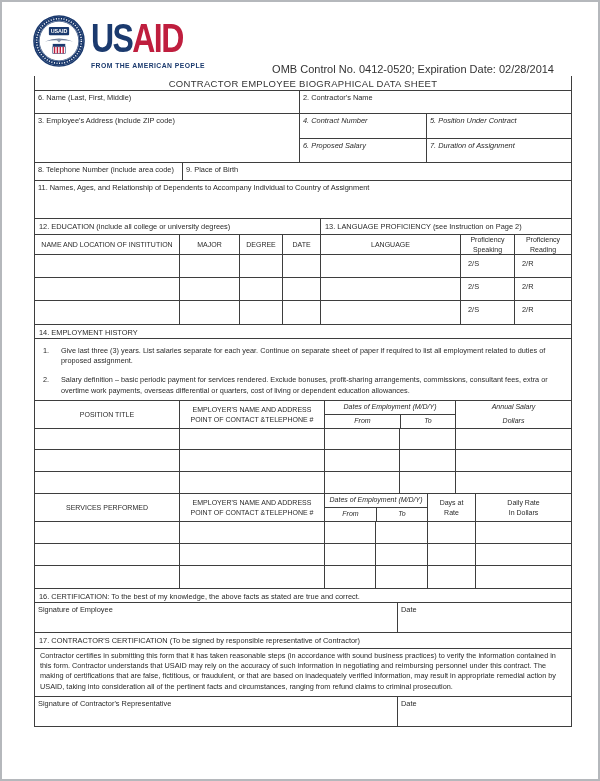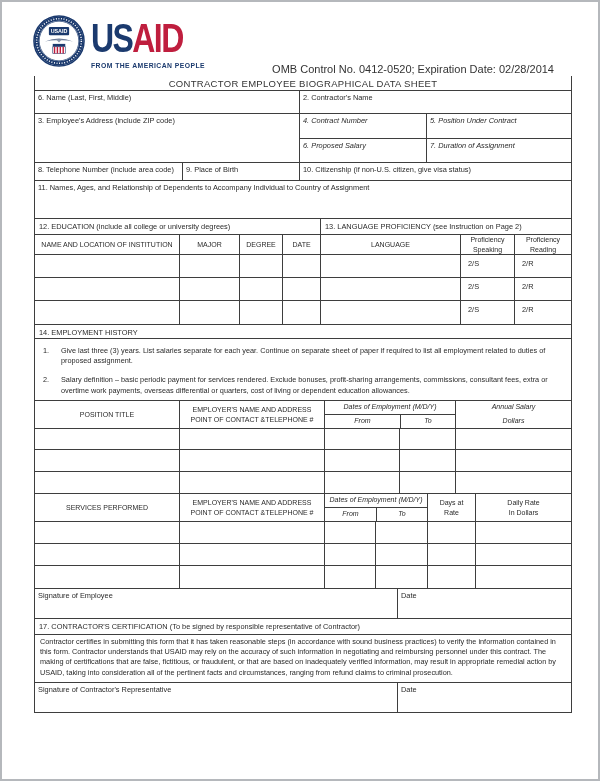--- a/index.html
+++ b/index.html
@@ -102,21 +102,20 @@
       <div class="bt grow" style="display:flex">
         <div class="c" style="width:126px"><span>6. Proposed Salary</span></div>
         <div class="c bl grow"><span>7. Duration of Assignment</span></div>
       </div>
     </div>
   </div>
 
   <div class="r" style="height:18px">
     <div class="c" style="width:147px"><span>8. Telephone Number (include area code)</span></div>
     <div class="c bl" style="width:117px"><span>9. Place of Birth</span></div>
-    <div class="c bl grow"><span>10. Citizenship (if non-U.S. citizen, give visa status)</span></div>
   </div>
 
   <div class="r" style="height:38px">
     <div class="c grow"><span>11. Names, Ages, and Relationship of Dependents to Accompany Individual to Country of Assignment</span></div>
   </div>
 
   <div class="r" style="height:16px">
     <div class="c band" style="width:285px">12. EDUCATION (include all college or university degrees)</div>
     <div class="c bl band grow">13. LANGUAGE PROFICIENCY (see Instruction on Page 2)</div>
   </div>
@@ -253,20 +252,23 @@
   </div>
   <div class="r" style="height:23px">
     <div class="c" style="width:144px"></div>
     <div class="c bl" style="width:145px"></div>
     <div class="c bl" style="width:51px"></div>
     <div class="c bl" style="width:52px"></div>
     <div class="c bl" style="width:48px"></div>
     <div class="c bl grow"></div>
   </div>
 
+  <div class="r" style="height:14px">
+    <div class="c band grow">16. CERTIFICATION: To the best of my knowledge, the above facts as stated are true and correct.</div>
+  </div>
   <div class="r" style="height:30px">
     <div class="c" style="width:362px"><span class="siglabel">Signature of Employee</span></div>
     <div class="c bl grow"><span class="siglabel">Date</span></div>
   </div>
 
   <div class="r" style="height:16px">
     <div class="c band grow">17. CONTRACTOR'S CERTIFICATION (To be signed by responsible representative of Contractor)</div>
   </div>
   <div class="r" style="height:48px">
     <div class="c nop para grow">Contractor certifies in submitting this form that it has taken reasonable steps (in accordance with sound business practices) to verify the information contained in this form. Contractor understands that USAID may rely on the accuracy of such information in negotiating and reimbursing personnel under this contract. The making of certifications that are false, fictitious, or fraudulent, or that are based on inadequately verified information, may result in appropriate remedial action by USAID, taking into consideration all of the pertinent facts and circumstances, ranging from refund claims to criminal prosecution.</div>

